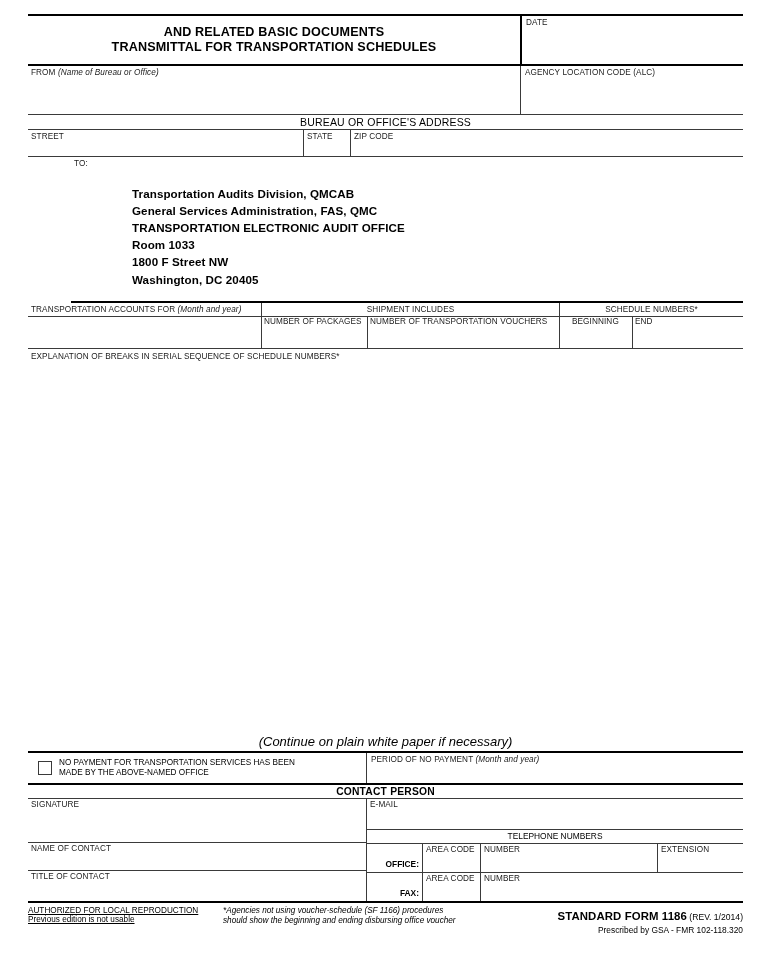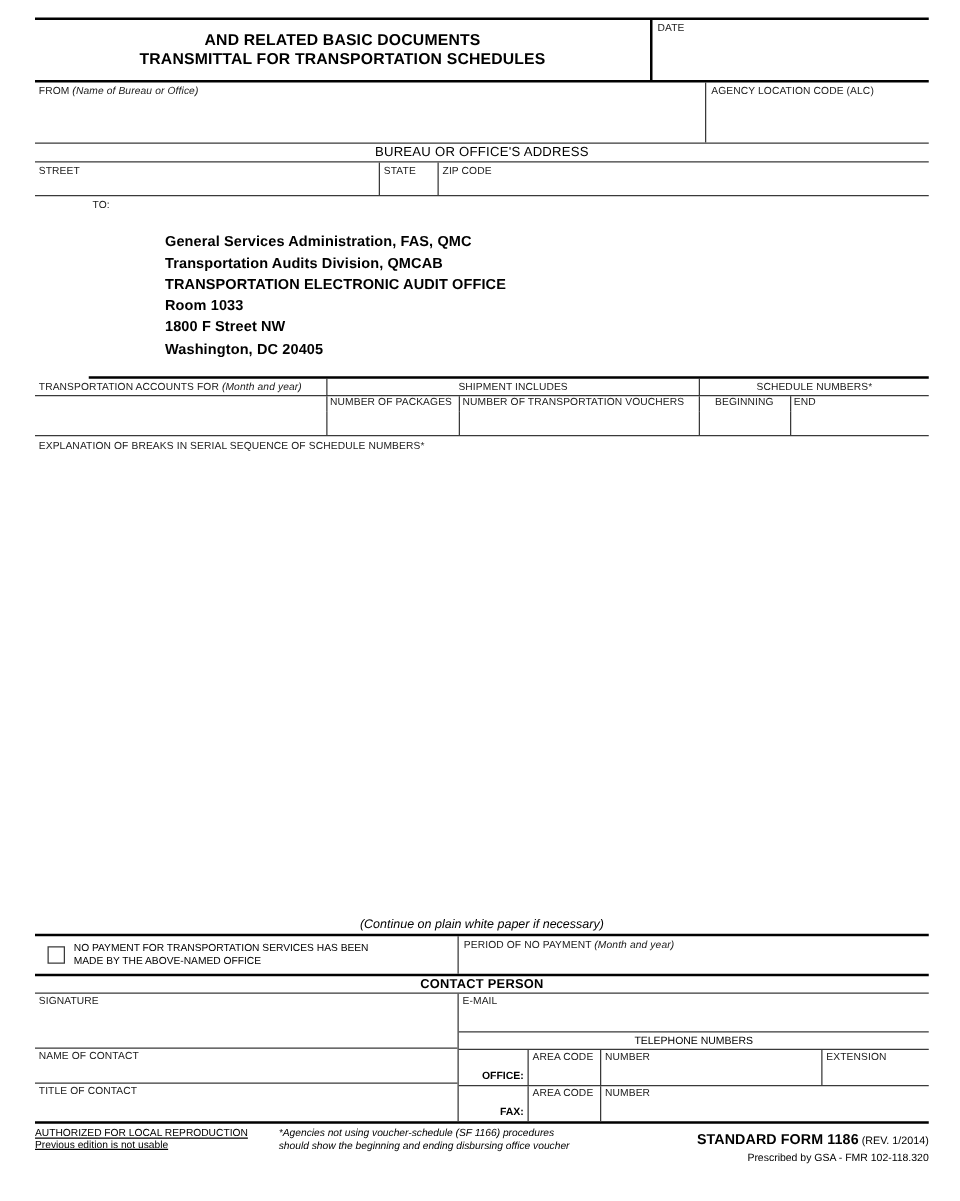--- a/index.html
+++ b/index.html
@@ -65,21 +65,21 @@
     text-align: center;
     letter-spacing: 0.15px;
   }
   .hdr-date-cell {
     flex: 1;
     height: 48px;
     padding: 2px 0 0 4px;
     box-sizing: border-box;
   }
 
-  .from-block { display: flex; gap: 44px; }
+  .from-block { display: flex; }
   .from-cell {
     width: 492px;
     height: 48px;
     padding: 2px 0 0 3px;
     box-sizing: border-box;
   }
   .alc-cell {
     flex: 1;
     height: 48px;
     padding: 2px 0 0 4px;
@@ -143,21 +143,21 @@
   
   .explan-label {
     padding: 3px 0 0 3px;
     font-size: 8.2px;
   }
   .explan-space {
     height: 372px;
   }
   .continue-note {
     text-align: center;
-    font-size: 10px;
+    font-size: 13px;
     font-style: italic;
     padding-bottom: 2px;
   }
 
   
   .nopay-row { display: flex; height: 30px; }
   .nopay-left {
     width: 338px;
     box-sizing: border-box;
     display: flex;
@@ -297,22 +297,22 @@
         <div class="lbl">STATE</div>
       </div>
       <div class="addr-zip bl-thin">
         <div class="lbl">ZIP CODE</div>
       </div>
     </div>
 
     <div class="to-block bb-thick">
       <div class="lbl">TO:</div>
       <div class="to-addr">
+        <div>Transportation Audits Division, QMCAB</div>
         <div>General Services Administration, FAS, QMC</div>
-        <div>Transportation Audits Division, QMCAB</div>
         <div>TRANSPORTATION ELECTRONIC AUDIT OFFICE</div>
         <div>Room 1033</div>
         <div>1800 F Street NW</div>
         <div>Washington, DC 20405</div>
       </div>
     </div>
 
     <div class="acct-hdr-row bb-thin">
       <div class="c-accounts">
         <div class="lbl cellpad"><span>TRANSPORTATION ACCOUNTS FOR</span> <i>(Month and year)</i></div>

